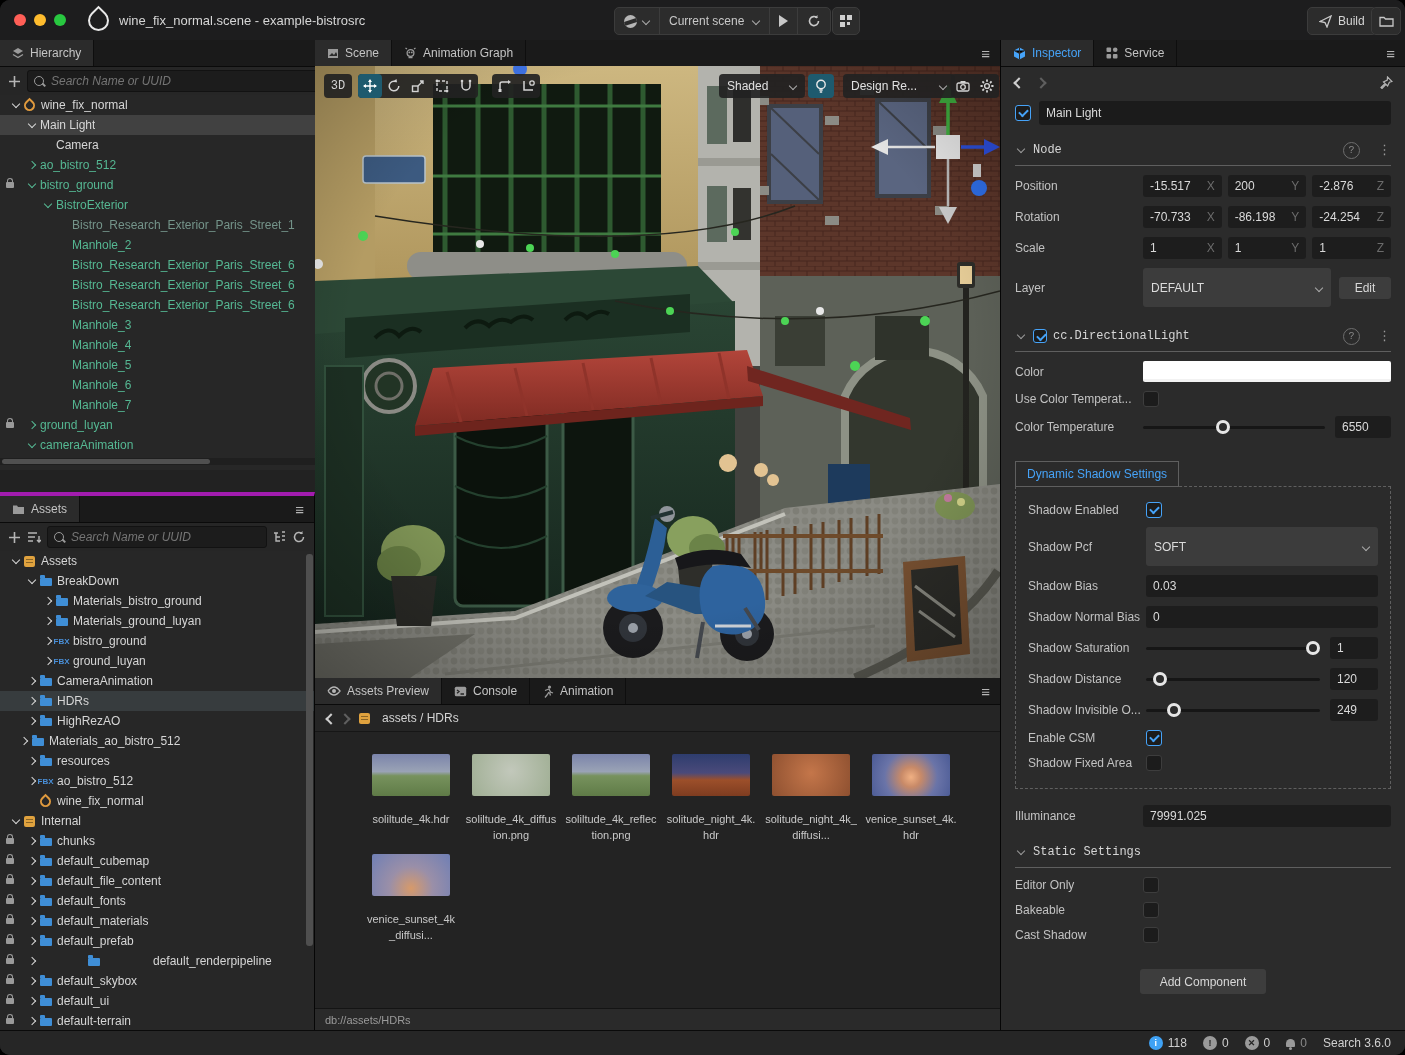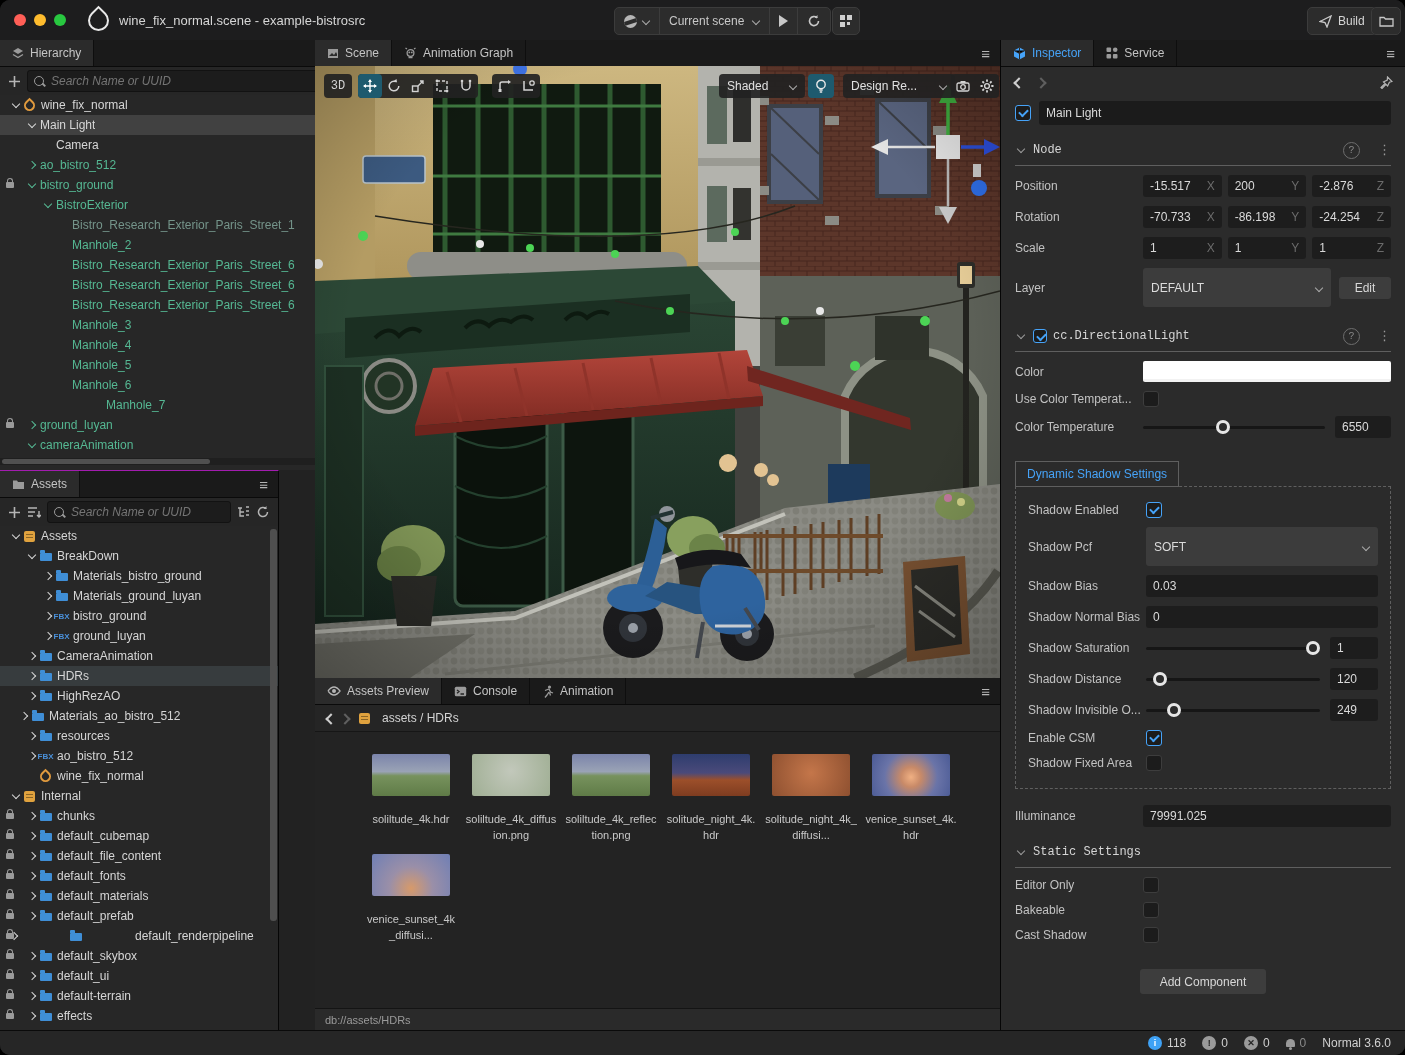--- a/index.html
+++ b/index.html
@@ -252,40 +252,40 @@
           <span class="tlabel">Manhole_4</span>
         </div>
         <div class="trow c-green" style="padding-left: 58px;">
           <span class="chev none"></span>
           <span class="tlabel">Manhole_5</span>
         </div>
         <div class="trow c-green" style="padding-left: 58px;">
           <span class="chev none"></span>
           <span class="tlabel">Manhole_6</span>
         </div>
-        <div class="trow c-green" style="padding-left: 92px;">
+        <div class="trow c-green" style="padding-left: 58px;">
           <span class="chev none"></span>
           <span class="tlabel">Manhole_7</span>
         </div>
         <div class="trow c-green" style="padding-left: 26px;">
           <span class="lockic"></span>
           <span class="chev right"></span>
           <span class="tlabel">ground_luyan</span>
         </div>
         <div class="trow c-green" style="padding-left: 26px;">
           <span class="chev down"></span>
           <span class="tlabel">cameraAnimation</span>
         </div>
       </div>
     <div class="hscroll">
         <div class="thumb"></div>
       </div>
   </div>
 
-  <div class="panel" style="left:0;top:470px;width:279px;height:560px;border-right:1px solid #060606;border-top:1px solid #a21caf;box-sizing:border-box;">
+  <div class="panel" style="left:0;top:492px;width:315px;height:560px;border-right:1px solid #060606;border-top:4px solid #a21caf;box-sizing:border-box;">
     <div class="ptabs">
       <div class="ptab active">
         <svg class="icn" width="13" height="11" viewBox="0 0 13 11">
             <path d="M1 1.5h4l1 1.5H12v7H1z" fill="#9a9a9a"></path>
           </svg>
         <span>Assets</span>
       </div>
       <div class="fill">
           <span class="menu-ic">≡</span>
         </div>
@@ -451,21 +451,21 @@
           <span class="tlabel">default_materials</span>
         </div>
         <div class="trow c-white" style="padding-left: 26px;">
           <span class="lockic"></span>
           <span class="chev right"></span>
           <span class="tic">
             <span class="ic-folder"></span>
           </span>
           <span class="tlabel">default_prefab</span>
         </div>
-        <div class="trow c-white" style="padding-left: 8px; gap: 48px;">
+        <div class="trow c-white" style="padding-left: 26px; gap: 48px;">
           <span class="lockic"></span>
           <span class="chev right"></span>
           <span class="tic">
             <span class="ic-folder"></span>
           </span>
           <span class="tlabel">default_renderpipeline</span>
         </div>
         <div class="trow c-white" style="padding-left: 26px;">
           <span class="lockic"></span>
           <span class="chev right"></span>
@@ -1133,17 +1133,17 @@
     </span>
     <span class="stitem">
       <span class="scirc" style="background:#9a9a9a;">✕</span>
       <span>0</span>
     </span>
     <span class="stitem" style="color:#8a8a8a;">
       <span class="bell"></span>
       <span>0</span>
     </span>
     <span class="stitem">
-        <span>Normal 3.6.0</span>
+        <span>Search 3.6.0</span>
       </span>
   </div>
 
 </div>
 
 </body></html>

